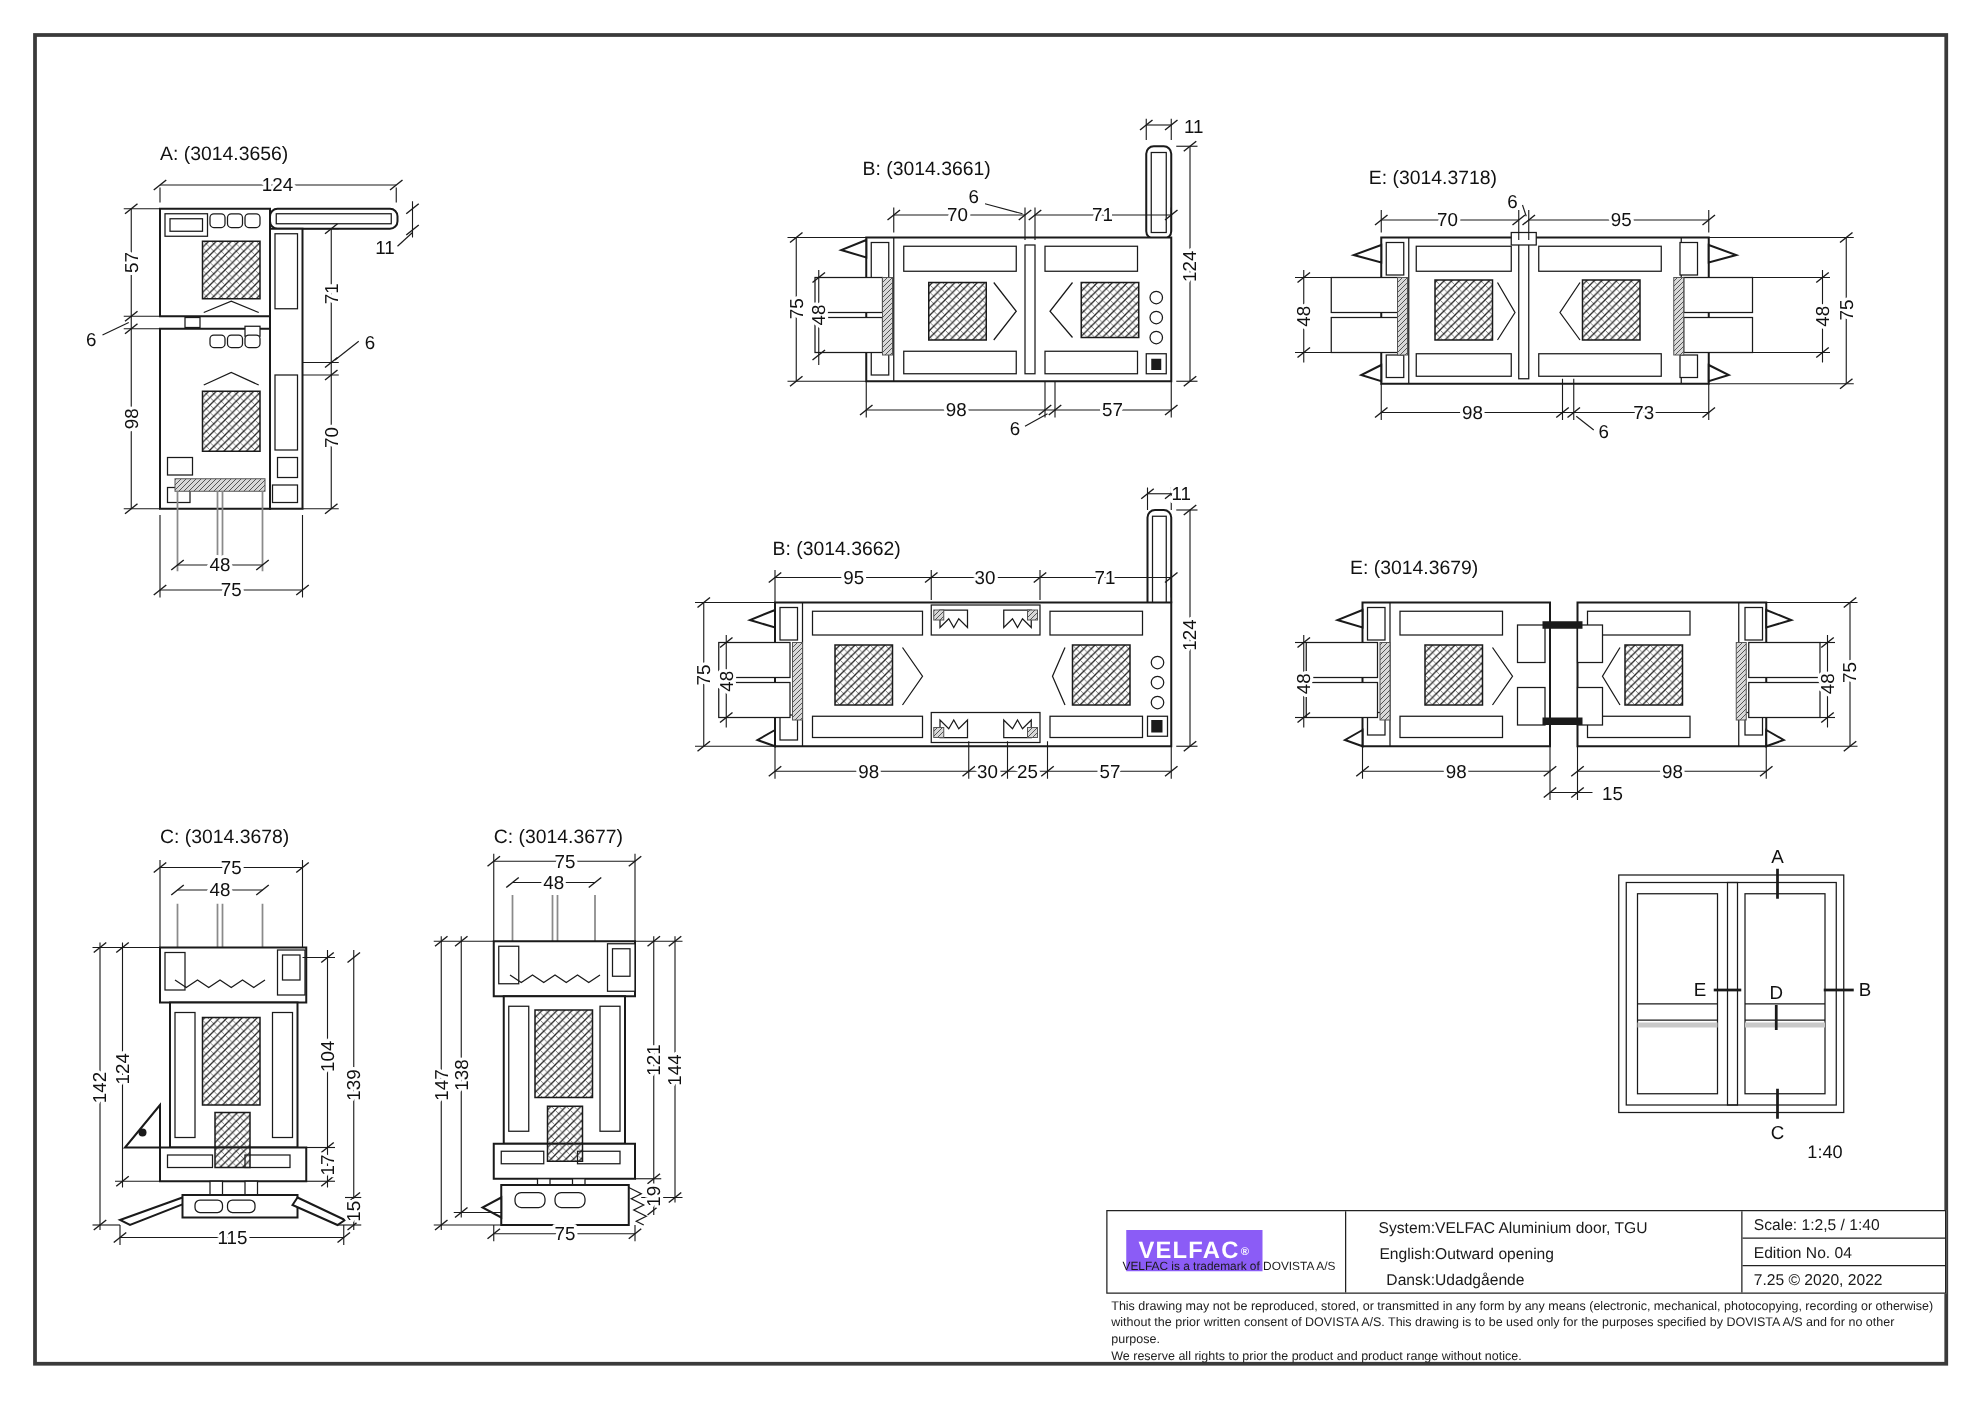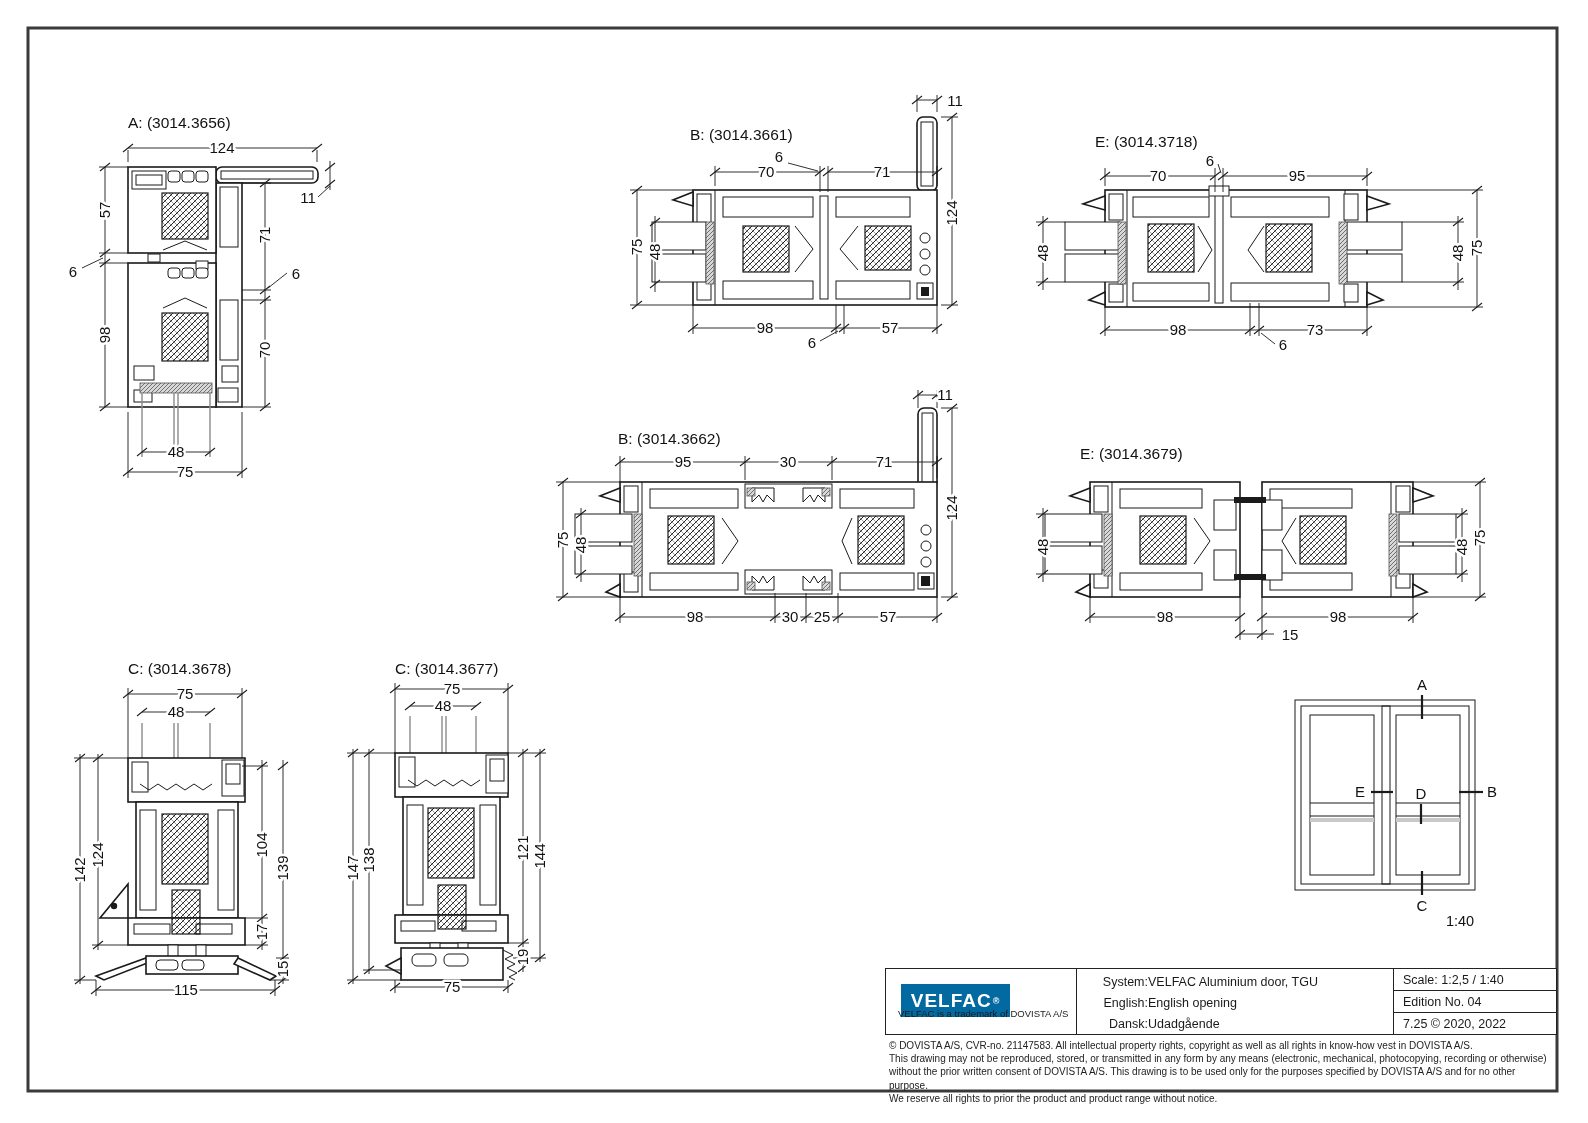--- a/index.html
+++ b/index.html
@@ -17,21 +17,21 @@
   .gl{fill:none;stroke:#8a8a8a;stroke-width:1.4;}
   .ins{fill:url(#ins);stroke:#1a1a1a;stroke-width:1.2;}
   .sp{fill:url(#sp);stroke:#555;stroke-width:0.8;}
   .dk{fill:#1a1a1a;stroke:none;}
   .dim{fill:none;stroke:#1a1a1a;stroke-width:0.9;}
   .mk{fill:none;stroke:#1a1a1a;stroke-width:2.2;}
   
   #tblock{position:absolute;left:885px;top:968px;width:672px;height:67px;
           border:1.6px solid #222;box-sizing:border-box;display:flex;background:#fff;}
   .tb-cell1{width:190px;position:relative;}
-  .tb-logo{position:absolute;left:15px;top:15px;width:109px;height:33px;background:#0369a1;
+  .tb-logo{position:absolute;left:15px;top:15px;width:109px;height:33px;background:#8b5cf6;
            color:#fff;font-weight:bold;font-size:19px;letter-spacing:1px;
            display:flex;align-items:center;justify-content:center;}
   .tb-logo sup{font-size:9px;margin-left:1px;}
   .tb-tm{position:absolute;left:12px;bottom:15px;font-size:9.5px;white-space:nowrap;}
   .tb-cell2{width:317px;border-left:1.6px solid #222;box-sizing:border-box;padding:2px 0;}
   .tb-row{display:flex;height:21px;align-items:center;font-size:12.5px;text-align:right;}
   .tb-row .lab{width:62px;margin-left:9px;}
   .tb-cell3{flex:1;border-left:1.6px solid #222;box-sizing:border-box;display:flex;flex-direction:column;}
   .tb-meta{flex:1;display:flex;align-items:center;font-size:12.5px;padding-left:9px;}
   .tb-meta.bb{border-bottom:1.4px solid #222;}
@@ -655,34 +655,33 @@
     </div>
     <div class="tb-tm">VELFAC is a trademark of DOVISTA A/S</div>
   </div>
   <div class="tb-cell2">
     <div class="tb-row">
       <span class="lab">System:</span>
       <span>VELFAC Aluminium door, TGU</span>
     </div>
     <div class="tb-row">
       <span class="lab">English:</span>
-      <span>English opening</span>
+      <span>Outward opening</span>
     </div>
     <div class="tb-row">
       <span class="lab">Dansk:</span>
       <span>Udadgående</span>
     </div>
   </div>
   <div class="tb-cell3">
     <div class="tb-meta bb">Scale: 1:2,5 / 1:40</div>
     <div class="tb-meta bb">Edition No. 04</div>
     <div class="tb-meta">7.25 © 2020, 2022</div>
   </div>
 </div>
 
 <div id="copyright">
-  <div>© DOVISTA A/S, CVR-no. 21147583. All intellectual property rights, copyright as well as all rights in know-how vest in DOVISTA A/S.</div>
   <div>This drawing may not be reproduced, stored, or transmitted in any form by any means (electronic, mechanical, photocopying, recording or otherwise)</div>
   <div>without the prior written consent of DOVISTA A/S. This drawing is to be used only for the purposes specified by DOVISTA A/S and for no other purpose.</div>
   <div>We reserve all rights to prior the product and product range without notice.</div>
 </div>
 
 </div>
 
 </body></html>

